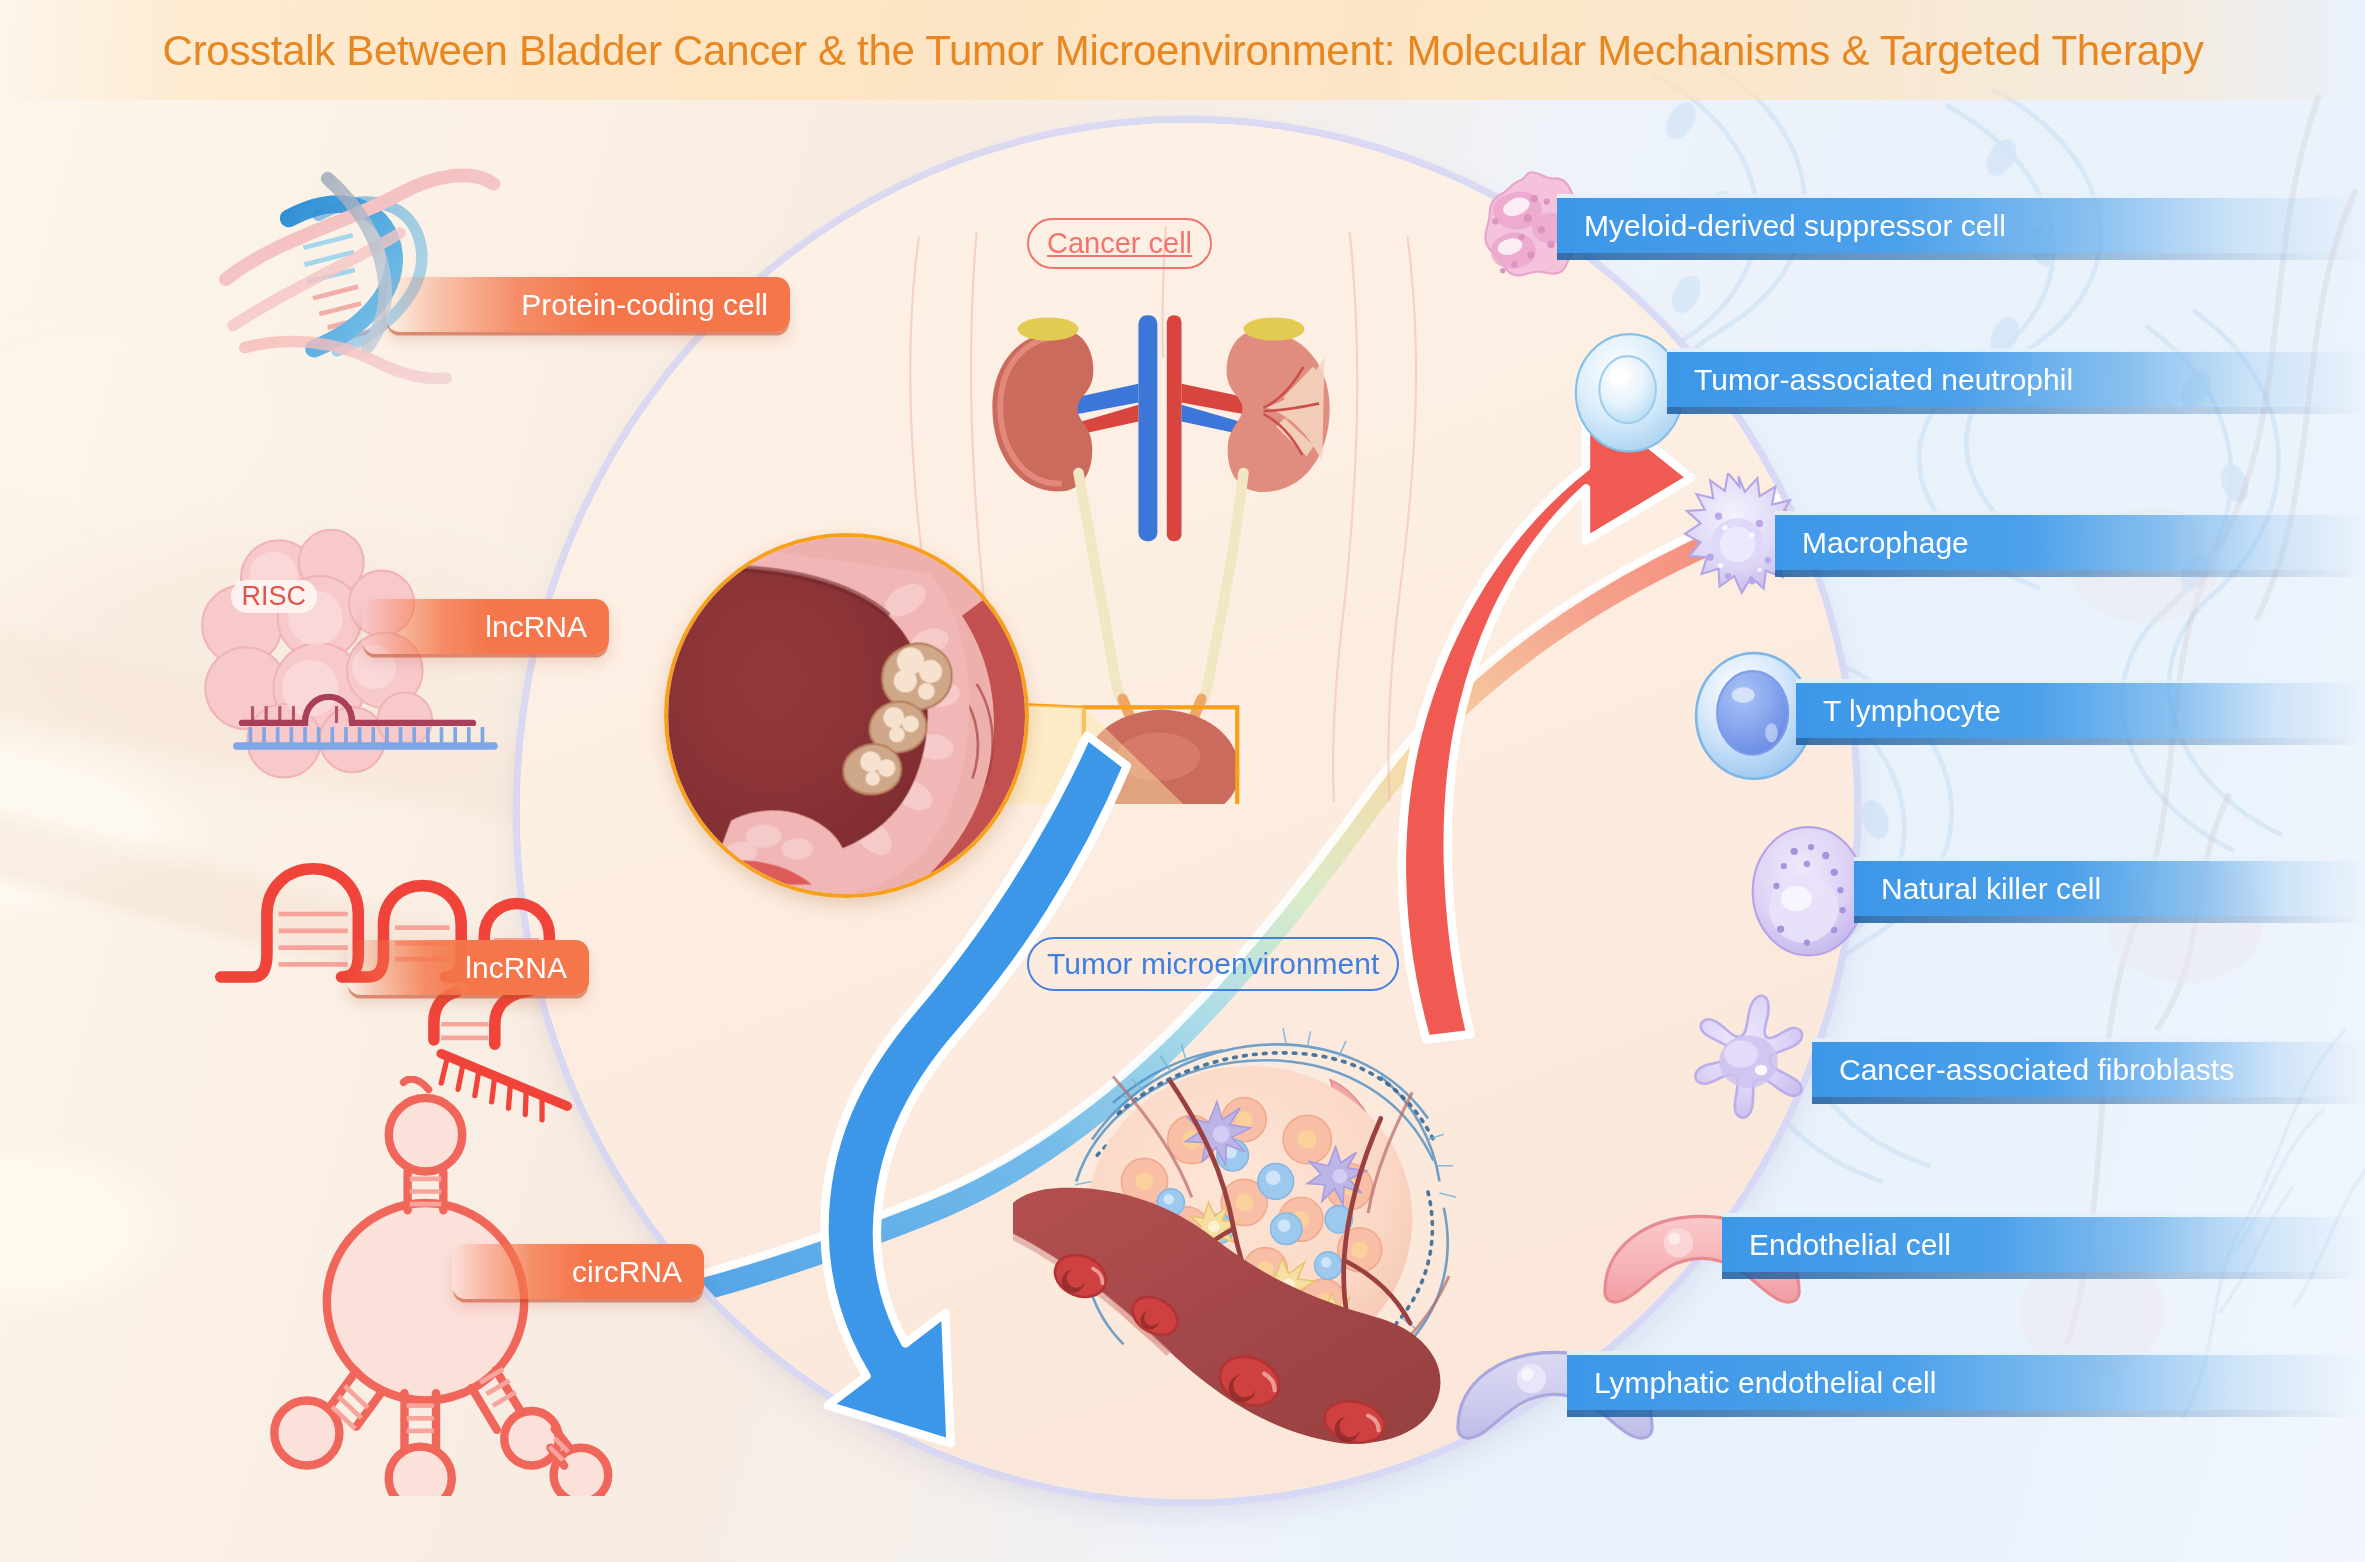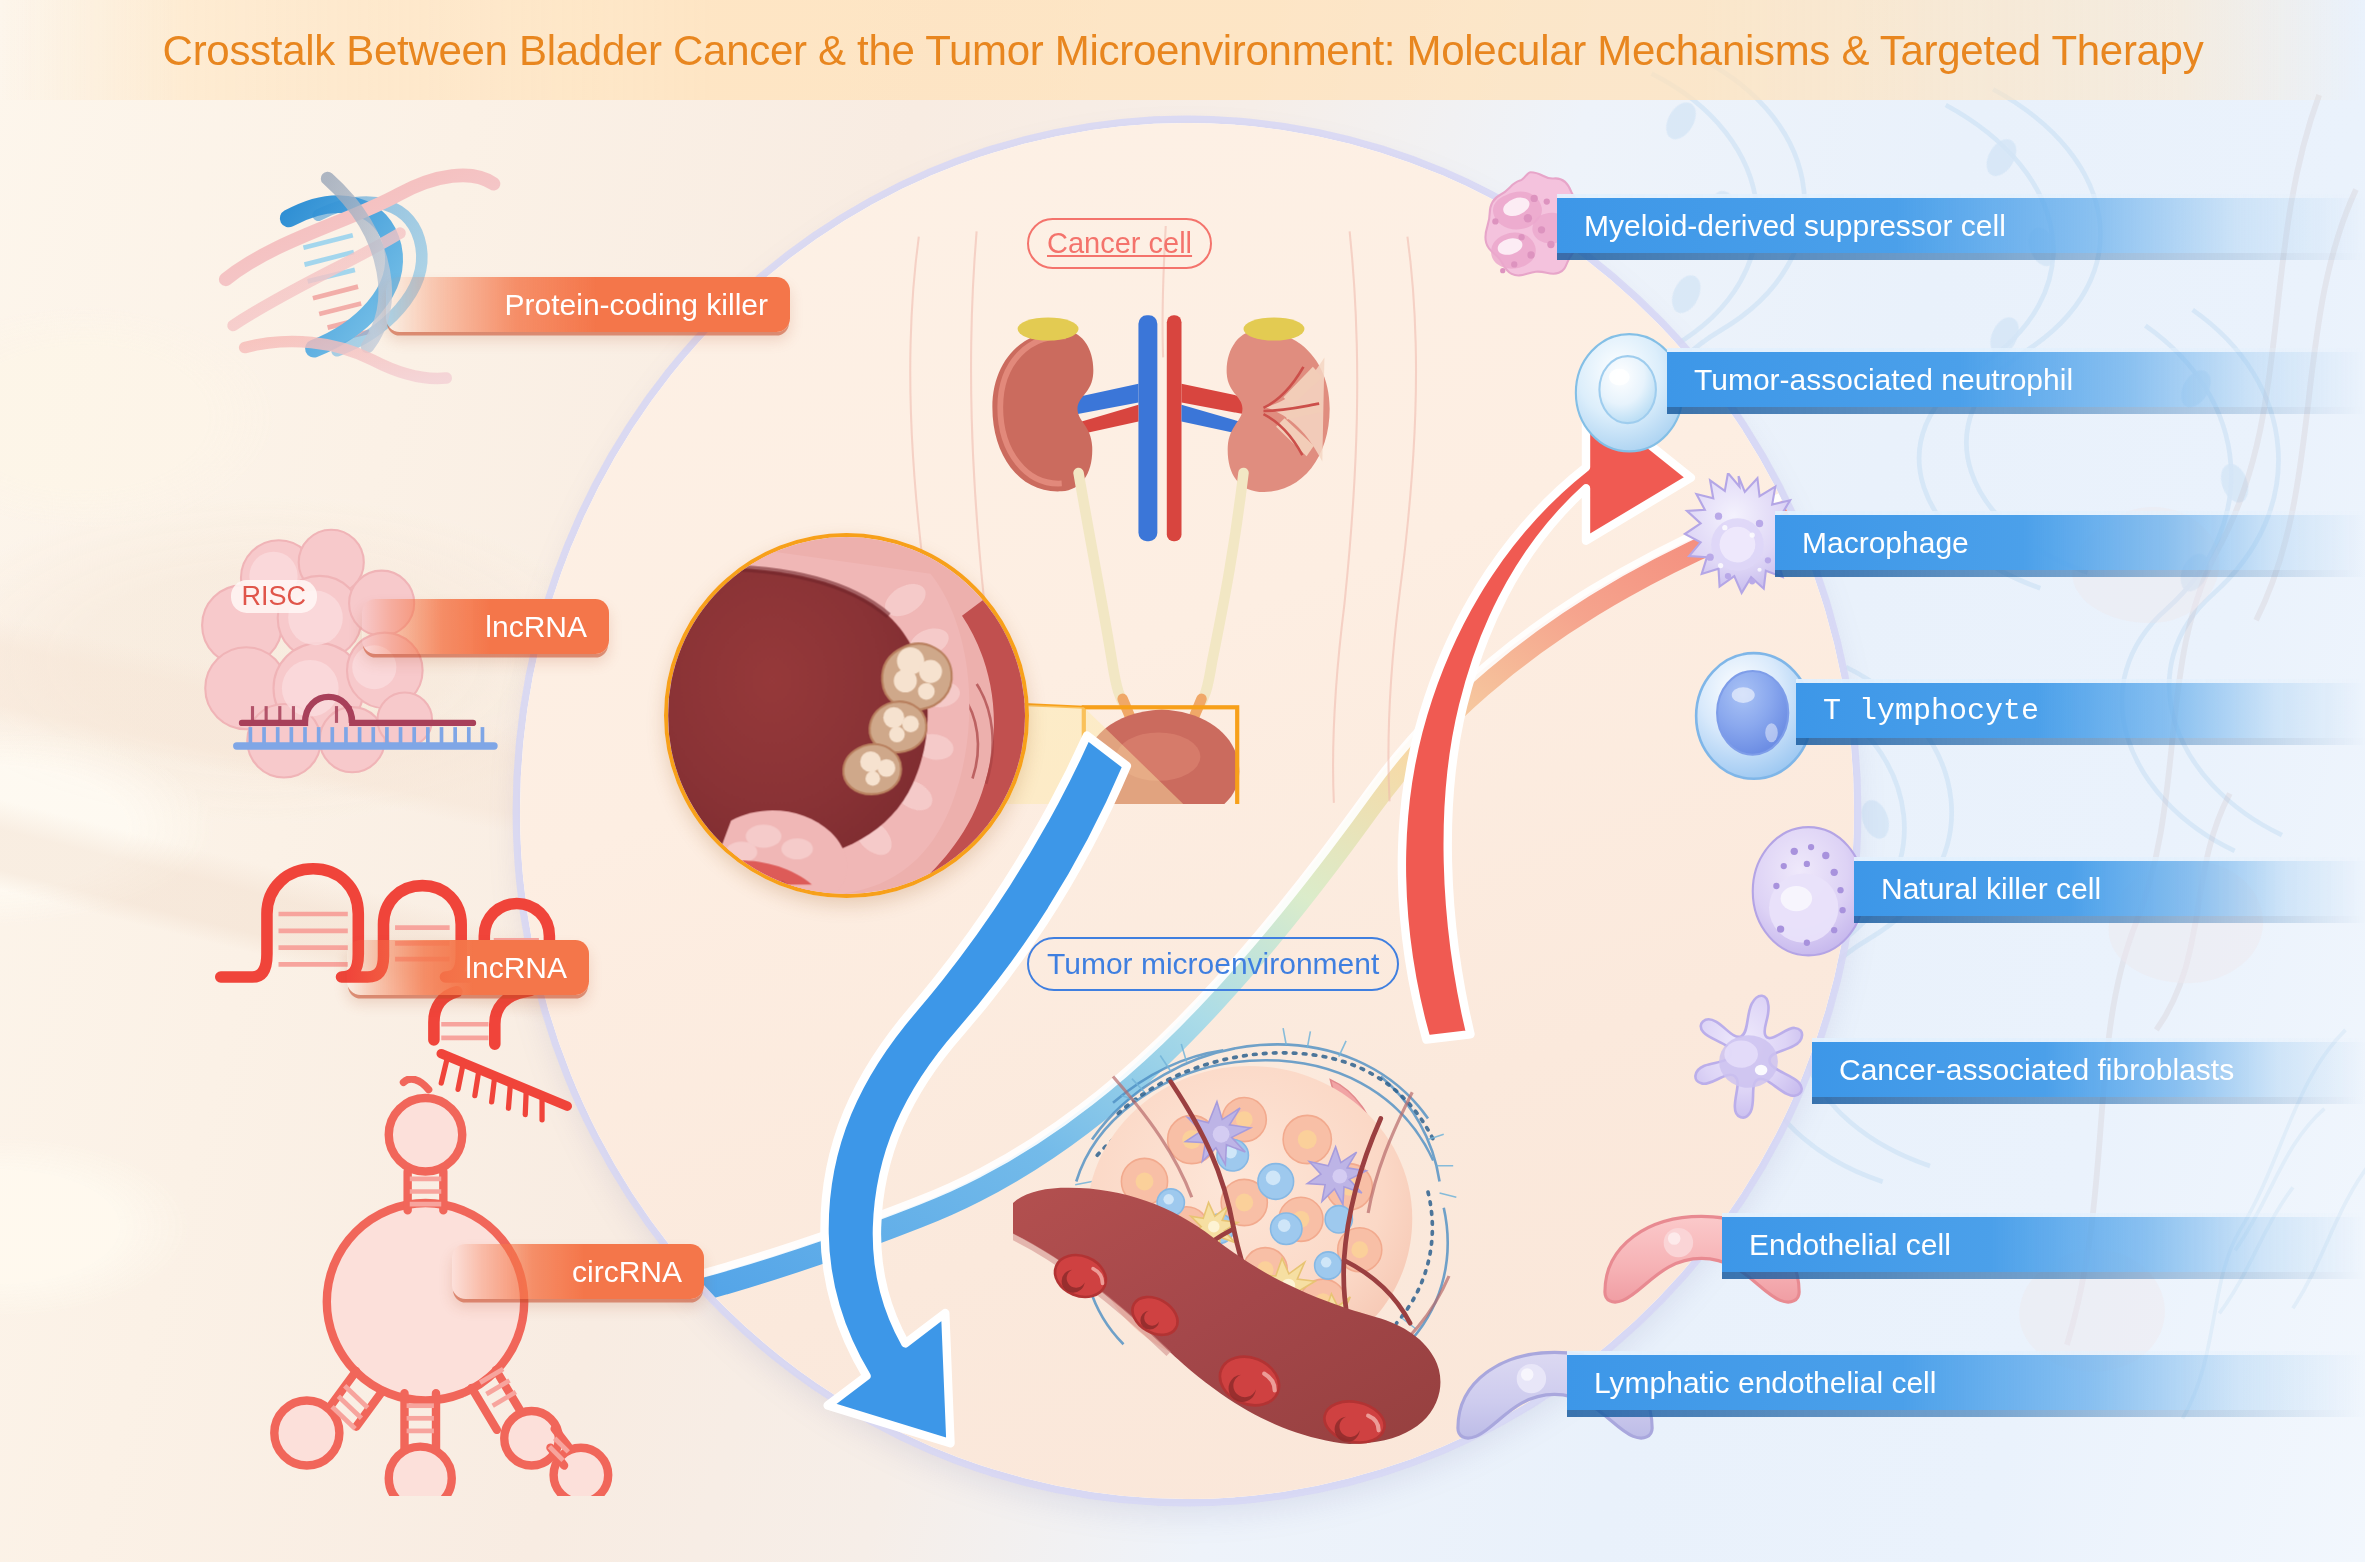--- a/index.html
+++ b/index.html
@@ -741,21 +741,21 @@
         <path d="M446,606 L490,580"></path>
         <path d="M458,628 L502,602"></path>
       <path d="M576,690 L602,716"></path>
         <path d="M566,706 L592,732"></path>
     </g>
     <path d="M336,26 C320,6 300,0 288,12" fill="none" stroke="#f1665a" stroke-width="14" stroke-linecap="round"></path>
   </svg>
 
   <div class="lbar" style="left:386px;top:277px;width:404px;">
     <div class="lbar-fill"></div>
-    <span>Protein-coding killer</span>
+    <span>Protein-coding cell</span>
   </div>
 
   <div class="lbar" style="left:362px;top:599px;width:247px;">
     <div class="lbar-fill"></div>
     <span>lncRNA</span>
   </div>
 
   <div class="lbar" style="left:347px;top:940px;width:242px;">
     <div class="lbar-fill"></div>
     <span>lncRNA</span>
@@ -934,21 +934,21 @@
     <span>Tumor-associated neutrophil</span>
   </div>
 
   <div class="rbar" style="left:1775px;top:515px;width:591px;">
     <div class="rbar-fill"></div>
     <div class="rbar-top"></div>
     <div class="rbar-bot"></div>
     <span>Macrophage</span>
   </div>
 
-  <div class="rbar" style="left:1796px;top:683px;width:570px;font-family:Liberation Mono, monospace;">
+  <div class="rbar" style="left:1796px;top:683px;width:570px;">
     <div class="rbar-fill"></div>
     <div class="rbar-top"></div>
     <div class="rbar-bot"></div>
     <span>T lymphocyte</span>
   </div>
 
   <div class="rbar" style="left:1854px;top:861px;width:512px;">
     <div class="rbar-fill"></div>
     <div class="rbar-top"></div>
     <div class="rbar-bot"></div>

